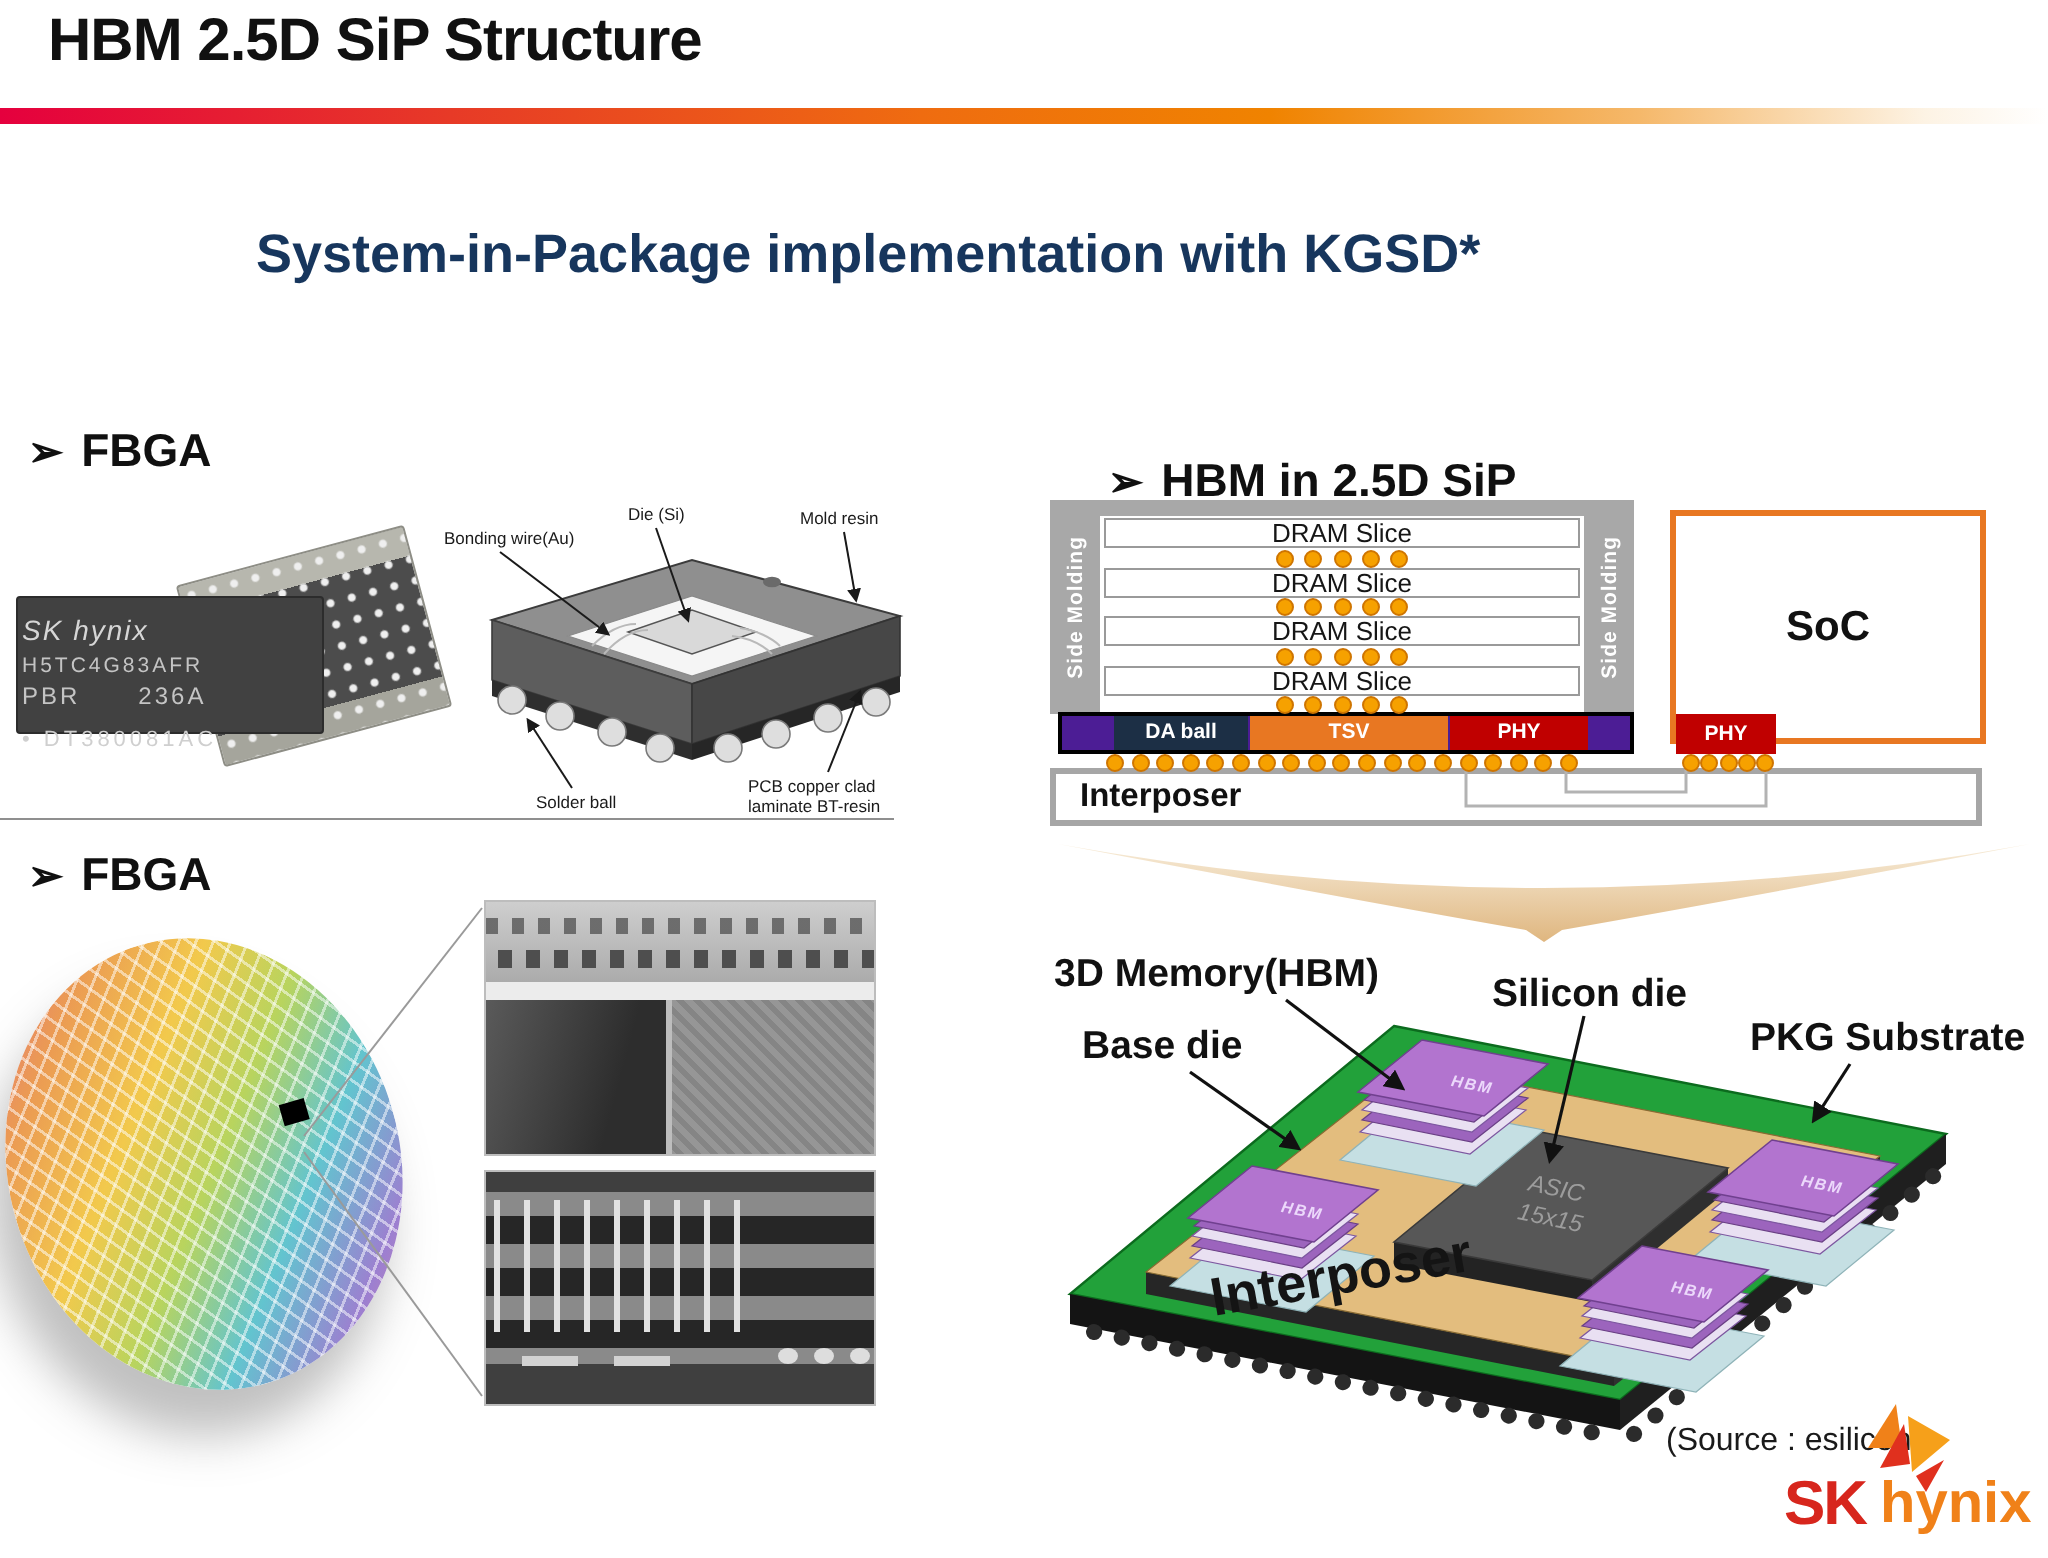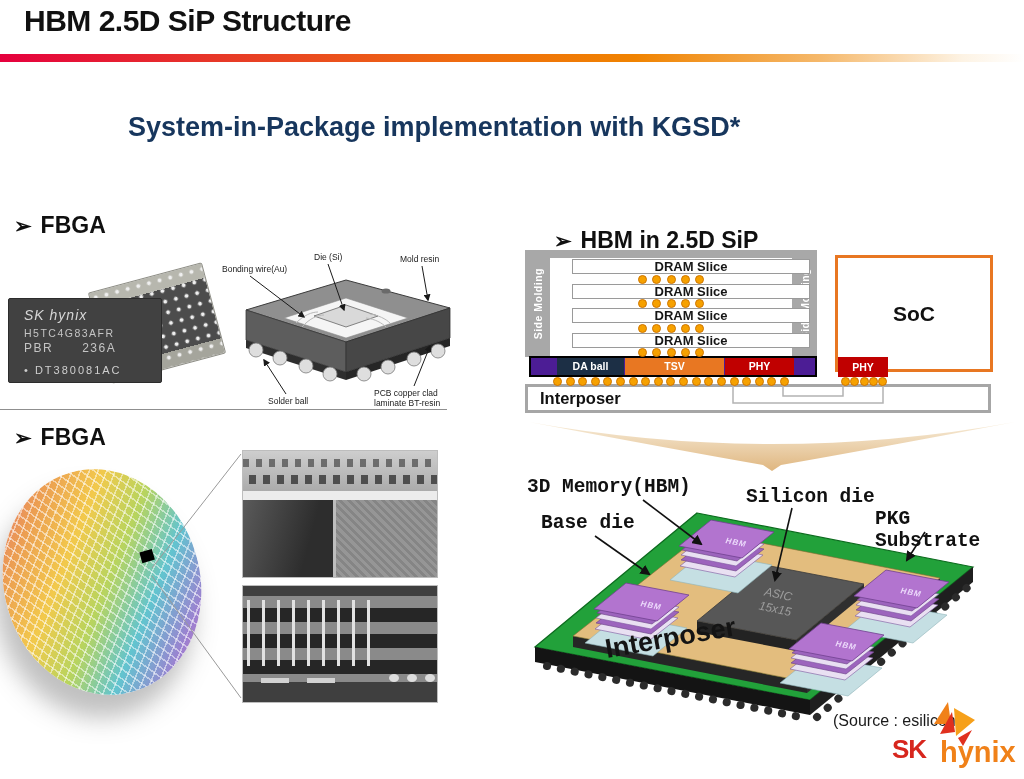--- a/index.html
+++ b/index.html
@@ -15,22 +15,22 @@
   .sec-head { position:absolute; font-size:23px; font-weight:bold; color:#101010; }
   .sec-head .bullet { margin-right:9px; font-size:21px; }
 
   
   .chip-photo { position:absolute; left:8px; top:276px; width:206px; height:110px; }
   .chip-back { position:absolute; left:90px; top:0px; width:118px; height:94px; transform:rotate(-15deg);
     background:
       radial-gradient(circle 2px, #efefef 1.6px, transparent 2.4px),
       linear-gradient(#b7b7ae 0 16%, #4c4c4c 16% 84%, #a5a59c 84% 100%);
     background-size:11px 11px, 100% 100%; border:1px solid #8e8e86; border-radius:2px; }
-  .chip-front { position:absolute; left:0; top:22px; width:154px; height:85px; background:#414141;
-    border:1px solid #2c2c2c; border-radius:2px; color:#cbcbcb; padding:8px 10px 6px 15px; }
+  .chip-front { position:absolute; left:0; top:22px; width:154px; height:69px; background:#414141;
+    border:1px solid #2c2c2c; border-radius:2px; color:#cbcbcb; padding:8px 10px 6px 2px; }
   .chip-brand { font-size:14px; font-style:italic; letter-spacing:1px; color:#d6d6d6; }
   .chip-part { font-size:10.5px; letter-spacing:1.5px; margin-top:4px; color:#c4c4c4; }
   .chip-lot  { font-size:12px; letter-spacing:1.5px; margin-top:2px; white-space:pre; color:#c4c4c4; }
   .chip-serial { font-size:11px; letter-spacing:2px; margin-top:9px; color:#cfcfcf; }
 
   svg text { font-family:"Liberation Sans", sans-serif; }
 
   .divider { position:absolute; left:0; top:409px; width:447px; height:1px; background:#8f8f8f; }
 
   
@@ -66,47 +66,47 @@
 
   .footnote { position:absolute; left:5px; top:711px; font-size:15.5px; color:#222; }
 
   
   .hbm { position:absolute; left:525px; top:250px; width:470px; height:164px; }
   .hbm .frame-top { position:absolute; left:0; top:0; width:292px; height:8px; background:#a8a8a8; }
   .hbm .molding { position:absolute; top:0; width:25px; height:107px; background:#a8a8a8;
     display:flex; align-items:center; justify-content:center; }
   .hbm .molding span { writing-mode:vertical-rl; transform:rotate(180deg); color:#fff; font-weight:bold; font-size:10.5px; letter-spacing:.5px; }
   .hbm .slice { position:absolute; left:27px; width:238px; height:15px; background:#fff; border:1px solid #9a9a9a;
-    display:flex; align-items:center; justify-content:center; font-size:13px; font-weight:bold; color:#161616;margin-left:20px; }
+    display:flex; align-items:center; justify-content:center; font-size:13px; font-weight:normal; color:#161616; }
   .bumprow { position:absolute; display:flex; justify-content:space-between; z-index:3; }
   .bump { width:9px; height:9px; border-radius:50%; background:#f6a100; border:1px solid #cf7500; }
   .hbm .basebar { position:absolute; left:4px; top:106px; width:288px; height:21px; background:#4c1d95; border:2px solid #000; z-index:2; }
   .hbm .seg { position:absolute; top:0; height:17px; line-height:17px; text-align:center; color:#fff; font-size:10.5px; font-weight:bold; }
   .hbm .seg.da  { left:26px; width:67px; background:#1c2f45; }
   .hbm .seg.tsv { left:94px; width:99px; background:#e87722; }
   .hbm .seg.phy { left:194px; width:69px; background:#c00000; }
   .hbm .soc { position:absolute; left:310px; top:5px; width:158px; height:117px; background:#fff; border:3px solid #e87722;
     display:flex; align-items:center; justify-content:center; font-size:21px; font-weight:bold; color:#111; z-index:1; }
   .hbm .soc-phy { position:absolute; left:313px; top:107px; width:50px; height:20px; background:#c00000; color:#fff;
     font-size:10.5px; font-weight:bold; text-align:center; line-height:20px; z-index:2; }
   .hbm .interposer { position:absolute; left:0; top:134px; width:466px; height:29px; background:#fff; border:3px solid #a6a6a6;
     display:flex; align-items:center; padding-left:12px; font-size:16.5px; font-weight:bold; color:#111; z-index:1; }
   .hbm .routing { position:absolute; left:0; top:0; z-index:2; pointer-events:none; }
 
   .swoosh { position:absolute; left:527px; top:420px; }
 
-  .lbl { position:absolute; font-weight:bold; color:#111; font-size:19.5px; z-index:5;font-family:Liberation Mono, monospace; }
+  .lbl { position:absolute; font-weight:bold; color:#111; font-size:19.5px; z-index:5; }
 
   .pkg3d { position:absolute; left:525px; top:470px; }
 
   .source { position:absolute; left:833px; top:712px; font-size:16px; color:#1a1a1a; z-index:6; }
 
   
   .logo { position:absolute; left:890px; top:698px; width:132px; height:80px; z-index:7; }
-  .logo .sk { position:absolute; left:2px; top:36px; font-size:26px; font-weight:bold; color:#d7261d; letter-spacing:-1px; }
+  .logo .sk { position:absolute; left:2px; top:36px; font-size:31px; font-weight:bold; color:#d7261d; letter-spacing:-1px; }
   .logo .hynix { position:absolute; left:50px; top:38px; font-size:29px; font-weight:bold; color:#f08119; letter-spacing:0; }
   .logo svg { position:absolute; left:38px; top:0px; }
 </style>
 </head>
 <body>
 
 <div id="page">
 
   <div class="title">HBM 2.5D SiP Structure</div>
   <div class="gradbar"></div>

